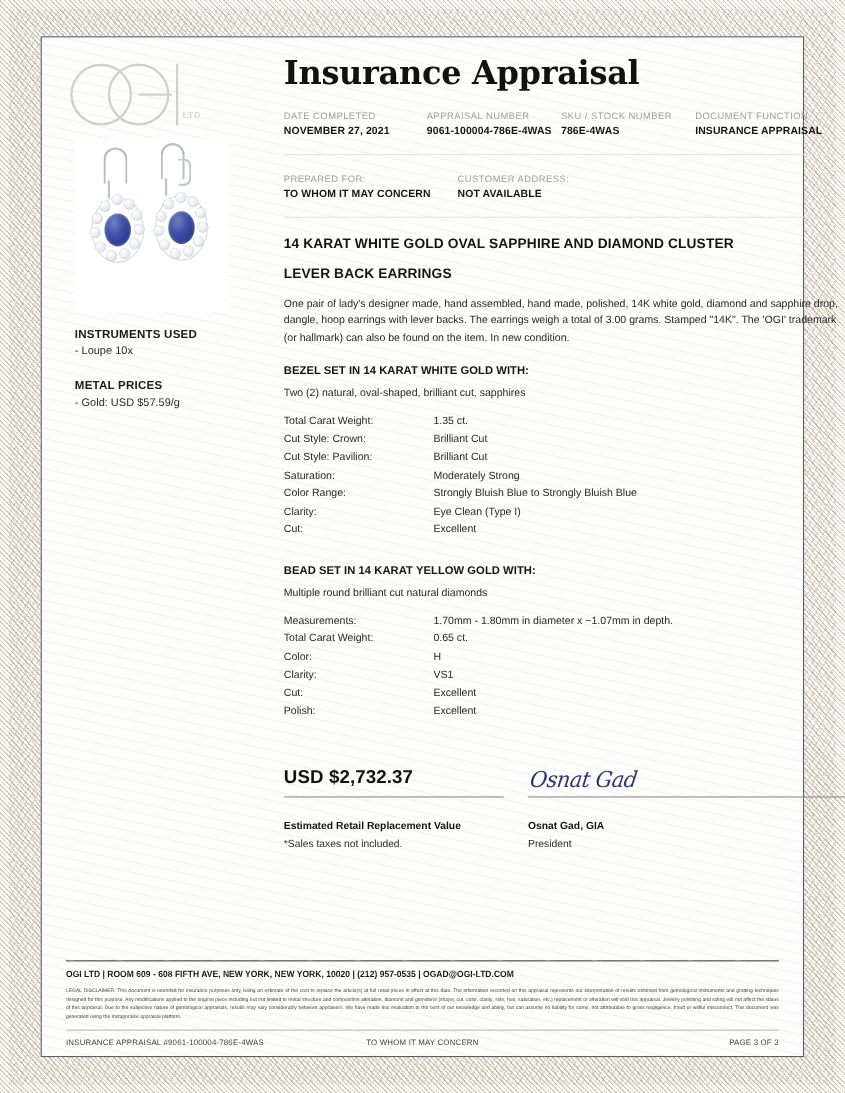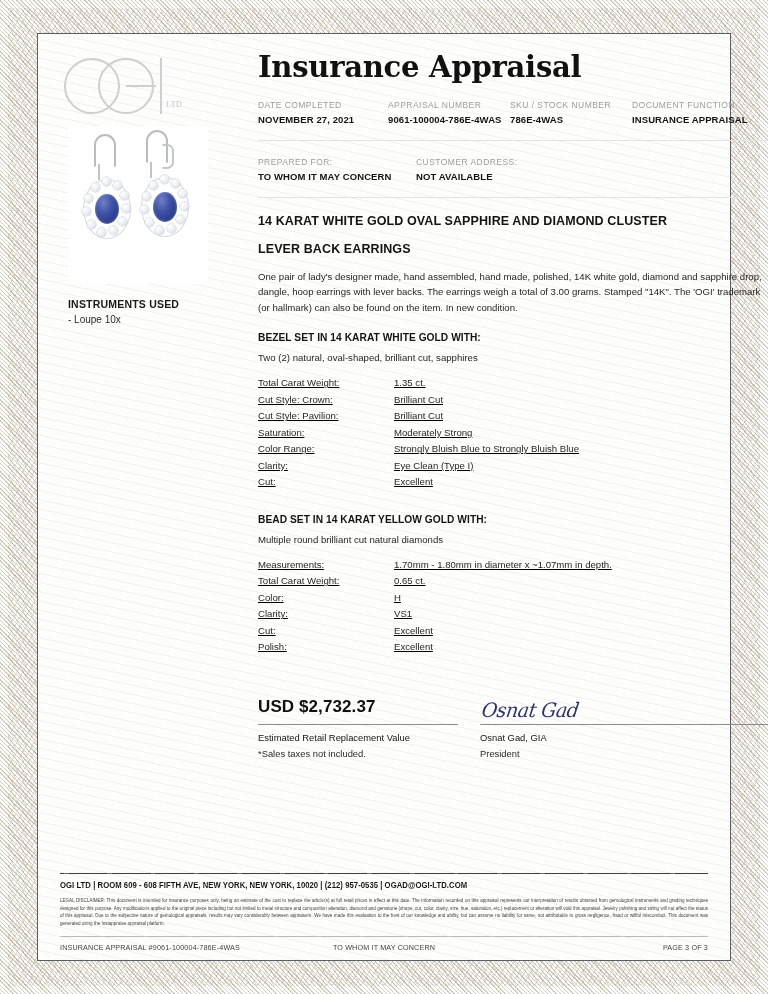--- a/index.html
+++ b/index.html
@@ -264,21 +264,20 @@
     letter-spacing: 0.05px;
   }
   .spec-sub {
     font-size: 9.6px;
     color: #272727;
     margin: 9px 0 0 4px;
   }
   .spec-table {
     margin: 13px 0 0 4px;
     border-collapse: collapse;
-    text-decoration: underline;
   }
   .spec-table td {
     font-size: 9.6px;
     color: #272727;
     padding: 0 0 2.6px 0;
     vertical-align: top;
     line-height: 1.45;
   }
   .spec-table td.k { width: 136px; }
 
@@ -308,23 +307,23 @@
     transform: skewX(-8deg) scaleY(1.05);
     transform-origin: left bottom;
     white-space: nowrap;
   }
   .rule {
     height: 1px;
     background: #8d8d8d;
   }
   .cap-bold {
     font-size: 9.4px;
-    font-weight: normal;
+    font-weight: bold;
     color: #141414;
-    margin-top: 7px;
+    margin-top: 20px;
   }
   .cap-reg {
     font-size: 9.4px;
     color: #2a2a2a;
     margin-top: 5px;
   }
 
   
   .footer {
     position: absolute;
@@ -430,20 +429,24 @@
             </div>
           </div>
 
           <div class="side-block">
             <div class="side-title">INSTRUMENTS USED</div>
             <div class="side-item">- Loupe 10x</div>
           </div>
 
           <div class="side-gap"></div>
 
+          <div class="side-block" style="margin-top:8px;">
+            <div class="side-title">METAL PRICES</div>
+            <div class="side-item">- Gold: USD $57.59/g</div>
+          </div>
         </div>
 
         <div class="right-col">
 
           <div class="doc-title">Insurance Appraisal</div>
 
           <div class="meta-row">
             <div class="meta-cell mc1">
               <div class="meta-label">DATE COMPLETED</div>
               <div class="meta-value">NOVEMBER 27, 2021</div>

